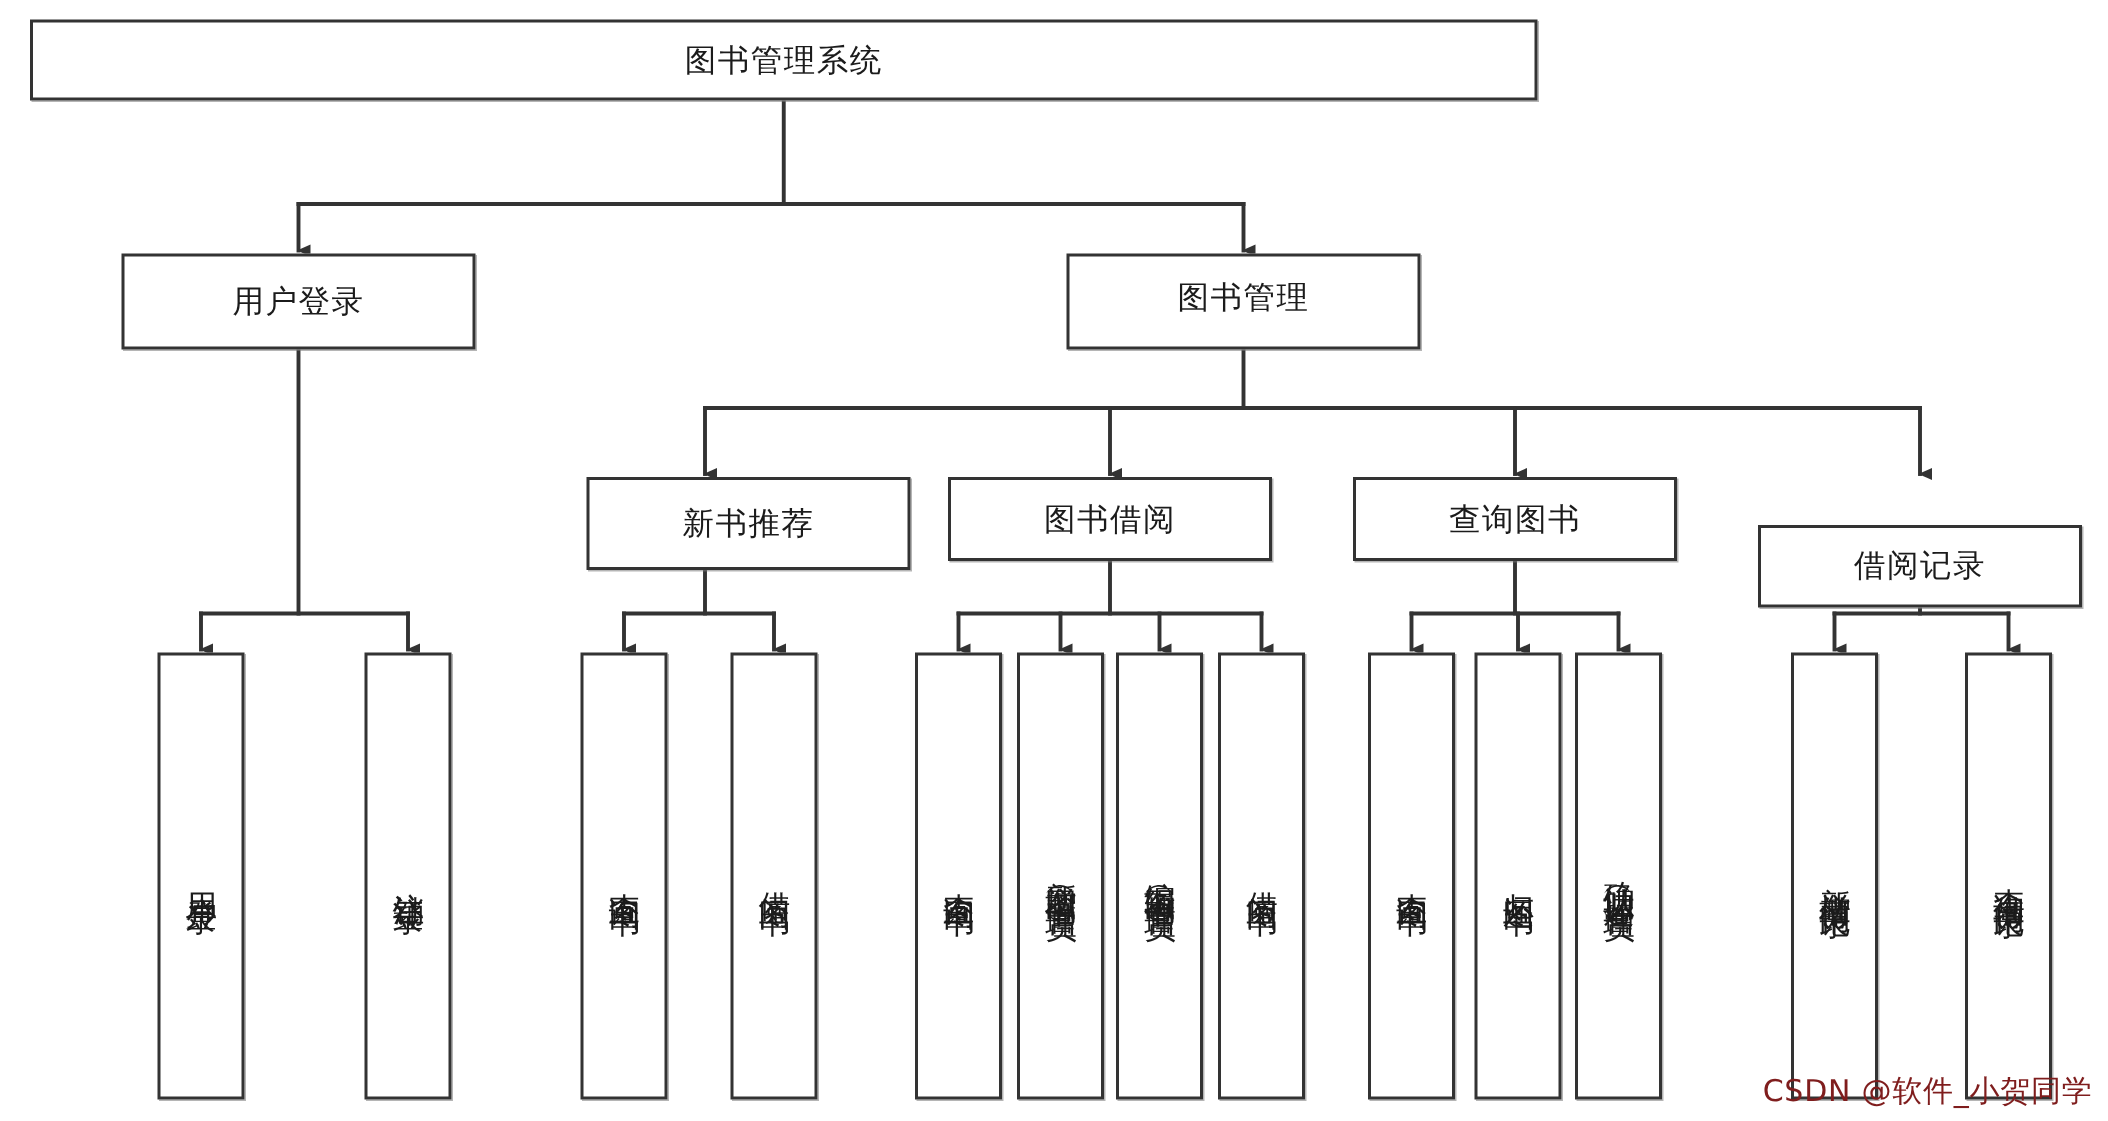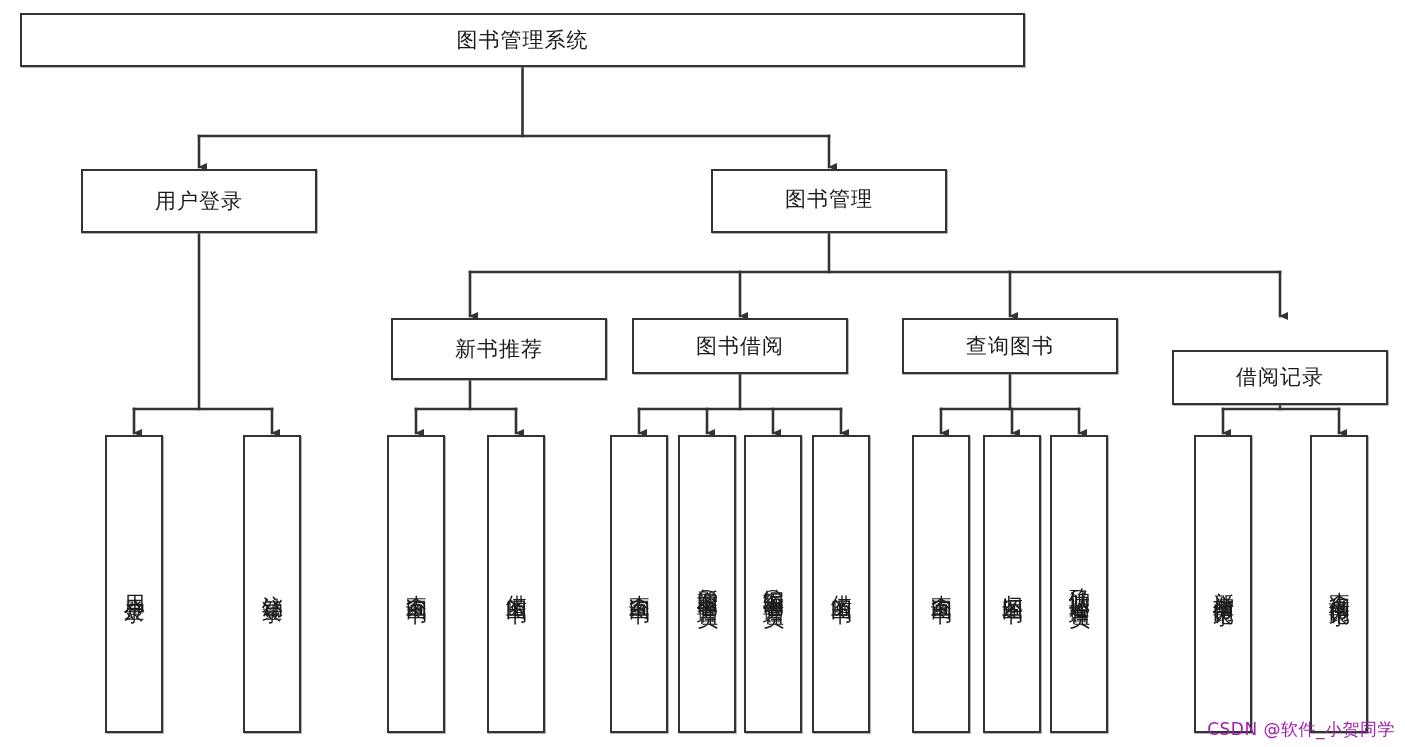--- a/index.html
+++ b/index.html
@@ -55,22 +55,22 @@
   .node.vert .vlabel {
     writing-mode: vertical-rl;
     text-orientation: upright;
     display: block;
     max-height: 100%;
   }
   #watermark {
     position: absolute;
     right: 10px;
     bottom: 6px;
-    font-size: 17px;
-    color: #a21caf;
+    font-size: 20px;
+    color: #7f1d1d;
     letter-spacing: 0.5px;
     white-space: nowrap;
     user-select: none;
   }
 </style>
 </head>
 <body>
 
 <div id="diagram-root">
 

